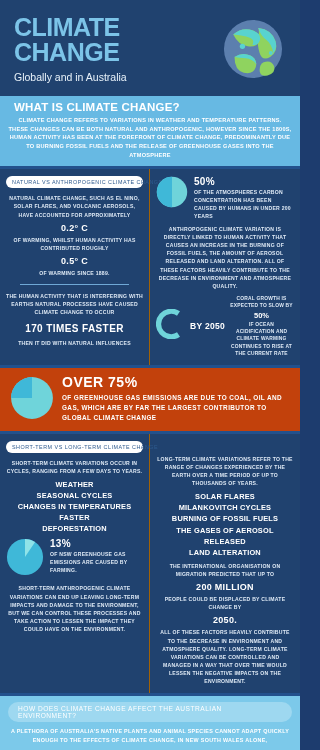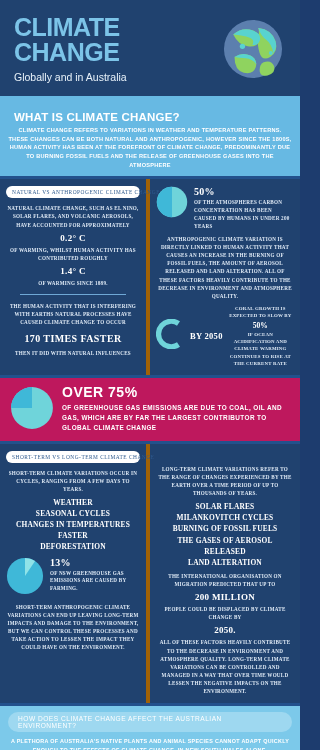--- a/index.html
+++ b/index.html
@@ -25,38 +25,38 @@
     letter-spacing: -0.5px;
   }
   .subtitle {
     color: #e8f2fa; font-size: 10.5px; margin-top: 7px; font-weight: normal;
   }
   .globe { width: 66px; height: 66px; flex: 0 0 66px; }
 
   
   .band-light {
     background: #67b9e3;
-    padding: 15px 8px 7px 8px;
+    padding: 5px 8px 7px 8px;
     text-align: center;
   }
   .band-title {
     color: #ffffff; font-size: 11.5px; font-weight: bold;
     letter-spacing: 0.2px; text-align: left; padding-left: 6px;
   }
   .band-body {
     color: #ffffff; font-size: 5.6px; font-weight: bold;
     line-height: 1.55; letter-spacing: 0.25px; margin-top: 3px;
   }
 
   .rule { height: 3px; background: #23518c; }
 
   
   .two-col { display: flex; background: #20426f; position: relative; }
-  .col { width: 50%; padding: 7px 6px 8px 6px; position: relative; font-family: Liberation Serif, serif; }
-  .col.left { border-right: 4px solid #a16207; }
+  .col { width: 50%; padding: 7px 6px 8px 6px; position: relative; }
+  .col.left { border-right: 1px solid #a16207; }
 
   .pill {
     background: #ffffff; color: #2e5a8e;
     border-radius: 20px; font-size: 5.4px; letter-spacing: 0.5px;
     padding: 3px 6px; text-align: center; display: block;
     margin: 0 auto 6px auto; white-space: nowrap;
   }
   .pill.wide { width: 100%; }
 
   .dk-text {
@@ -95,21 +95,21 @@
   }
   .arc-body { flex: 1; text-align: center; }
   .arc-small {
     color: #dfeaf6; font-size: 4.9px; font-weight: bold; line-height: 1.5;
     letter-spacing: 0.2px;
   }
   .arc-num { color: #ffffff; font-size: 7.5px; font-weight: bold; margin: 1px 0; }
 
   
   .grey-band {
-    background: #be185d; display: flex; align-items: center;
+    background: #c2410c; display: flex; align-items: center;
     gap: 8px; padding: 7px 10px;
   }
   .grey-text { flex: 1; }
   .grey-num {
     color: #ffffff; font-size: 14px; font-weight: bold; letter-spacing: 0.5px;
     line-height: 1.1; margin-bottom: 2px;
   }
   .grey-desc {
     color: #ffffff; font-size: 6.4px; font-weight: bold; line-height: 1.6;
     letter-spacing: 0.4px;
@@ -167,21 +167,21 @@
     <div class="band-body">CLIMATE CHANGE REFERS TO VARIATIONS IN WEATHER AND TEMPERATURE PATTERNS. THESE CHANGES CAN BE BOTH NATURAL AND ANTHROPOGENIC, HOWEVER SINCE THE 1800S, HUMAN ACTIVITY HAS BEEN AT THE FOREFRONT OF CLIMATE CHANGE, PREDOMINANTLY DUE TO BURNING FOSSIL FUELS AND THE RELEASE OF GREENHOUSE GASES INTO THE ATMOSPHERE</div>
   </div>
   <div class="rule"></div>
 
   <div class="two-col">
     <div class="col left">
       <div class="pill wide">NATURAL VS ANTHROPOGENIC CLIMATE CHANGE</div>
       <div class="dk-text">NATURAL CLIMATE CHANGE, SUCH AS EL NINO, SOLAR FLARES, AND VOLCANIC AEROSOLS, HAVE ACCOUNTED FOR APPROXIMATELY</div>
       <div class="dk-big">0.2° C</div>
       <div class="dk-text">OF WARMING, WHILST HUMAN ACTIVITY HAS CONTRIBUTED ROUGHLY</div>
-      <div class="dk-big">1.4° C</div>
+      <div class="dk-big">0.5° C</div>
       <div class="dk-text">OF WARMING SINCE 1889.</div>
       <div class="divider-line"></div>
       <div class="dk-text">THE HUMAN ACTIVITY THAT IS INTERFERING WITH EARTHS NATURAL PROCESSES HAVE CAUSED CLIMATE CHANGE TO OCCUR</div>
       <div class="dk-bigger">170 TIMES FASTER</div>
       <div class="dk-text">THEN IT DID WITH NATURAL INFLUENCES</div>
     </div>
 
     <div class="col">
       <div class="stat-row">
         <div class="stat-pie">

